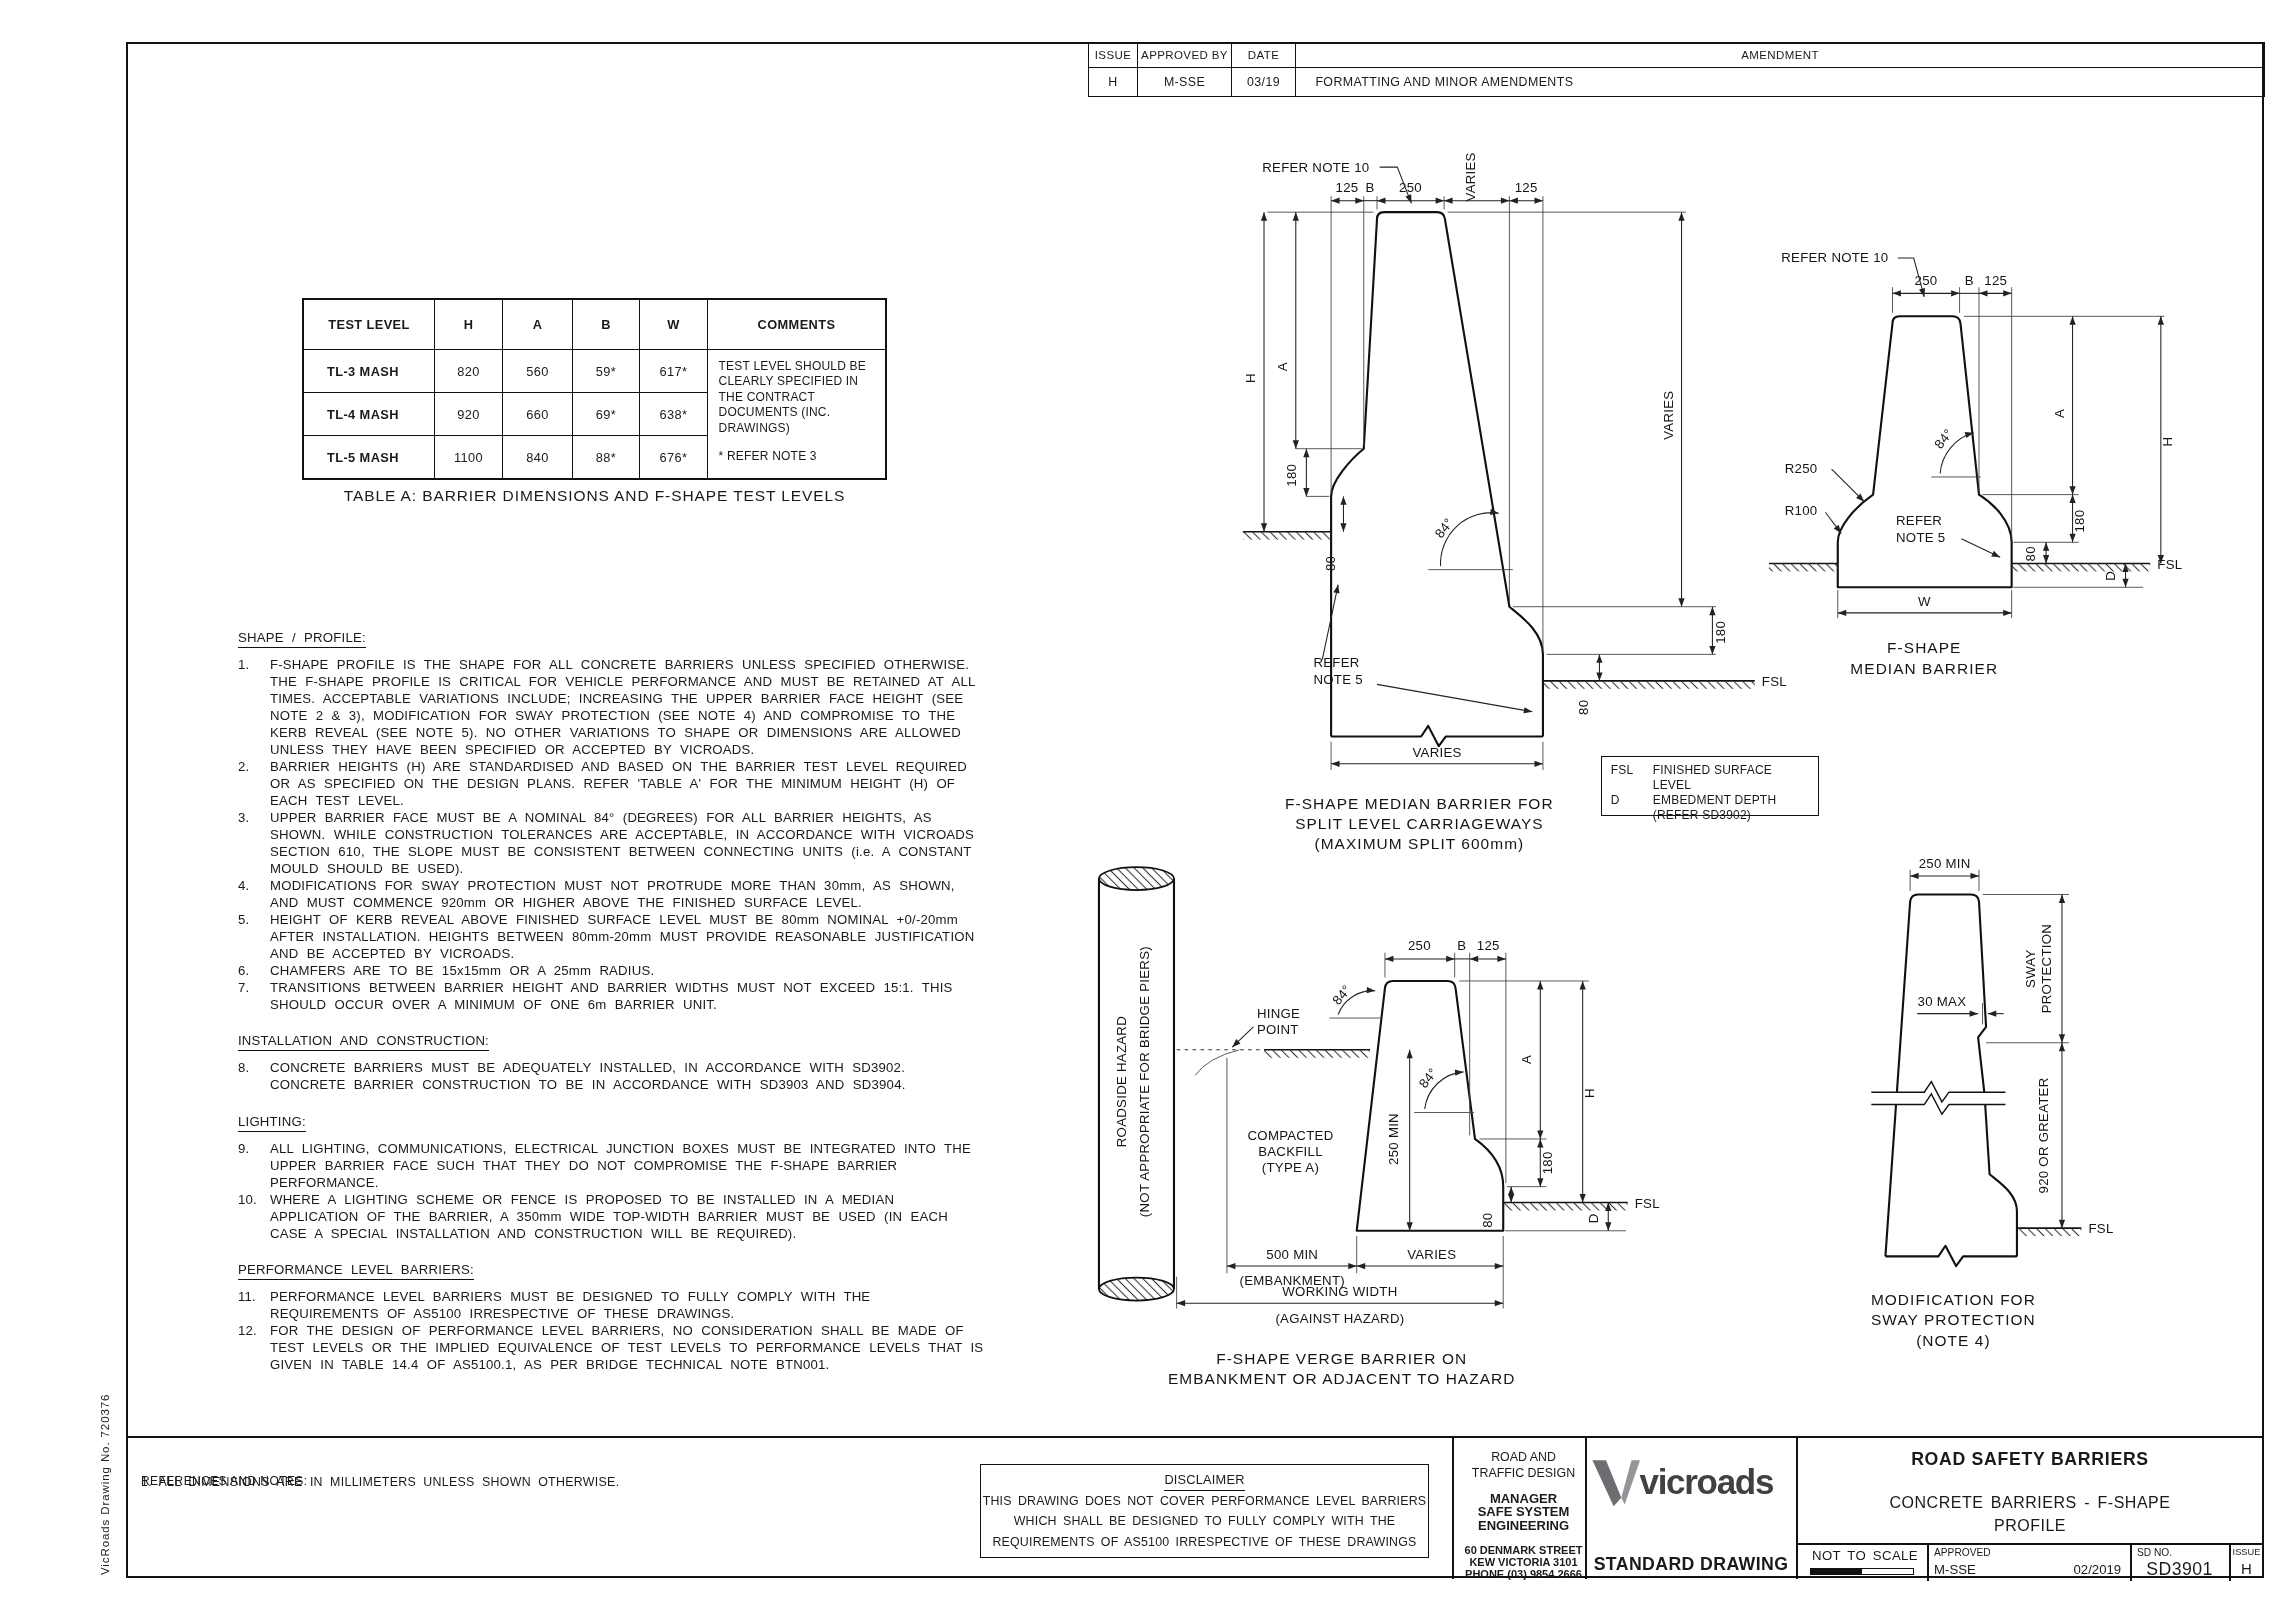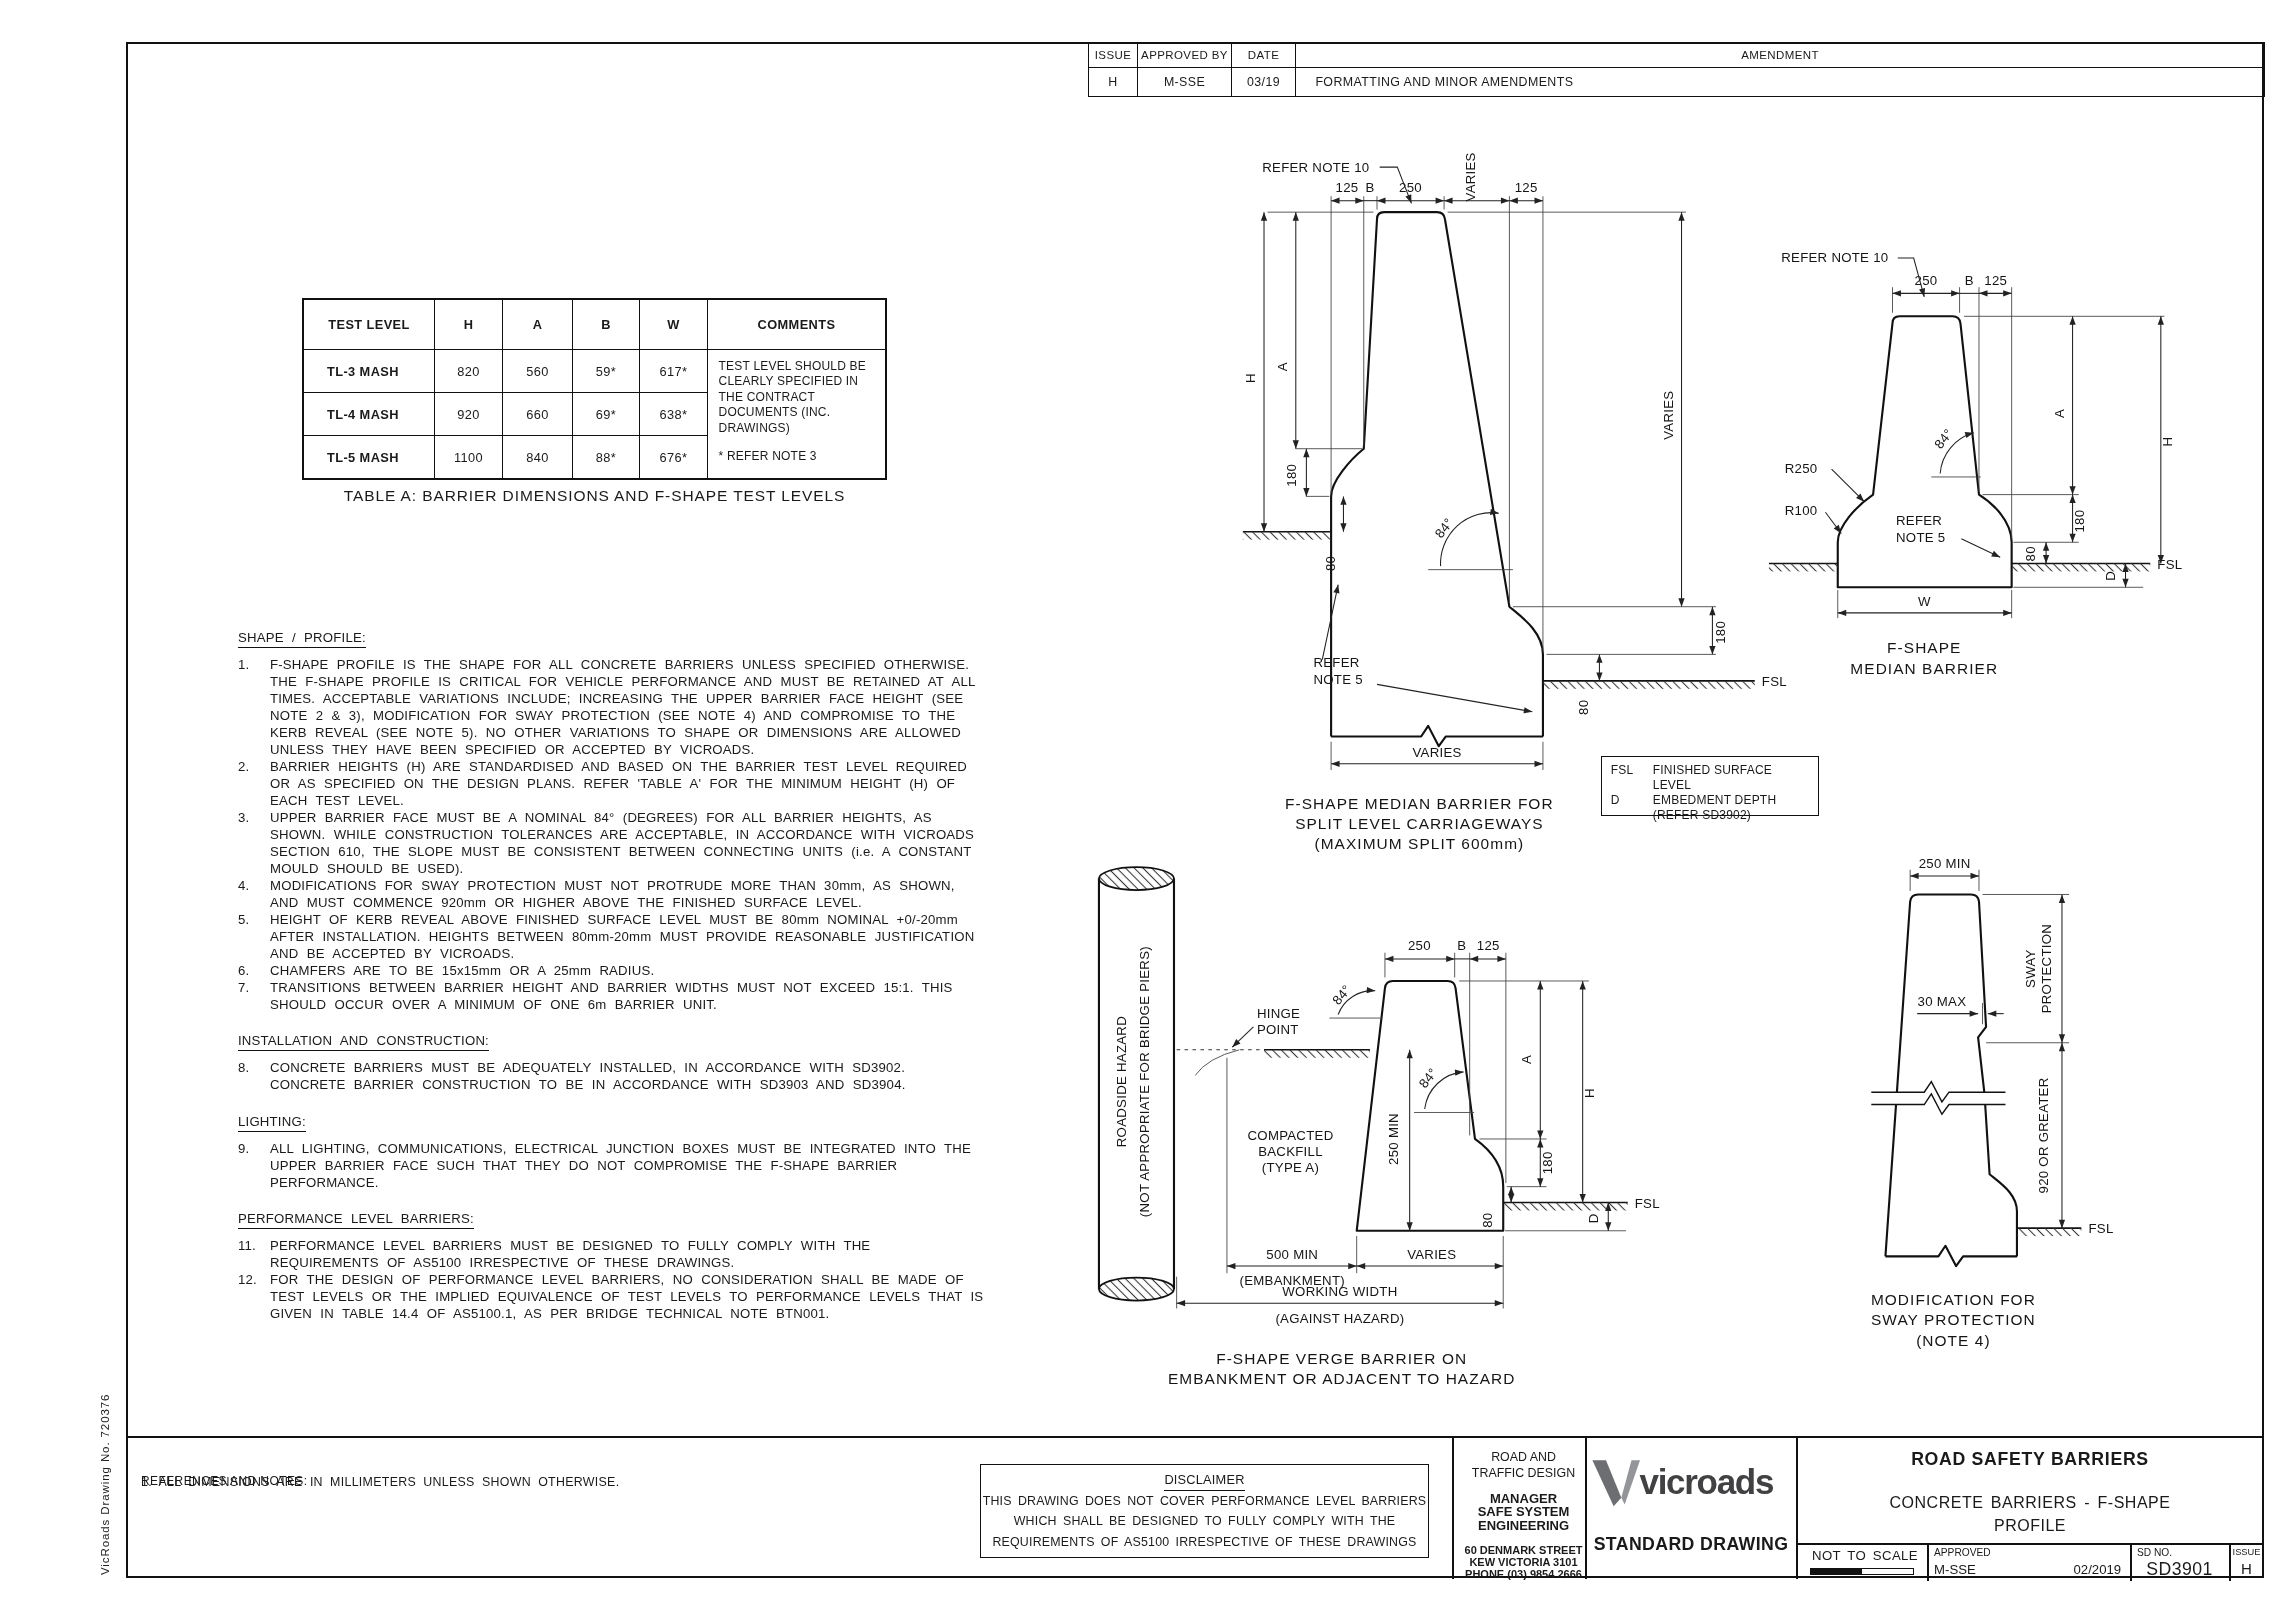--- a/index.html
+++ b/index.html
@@ -76,21 +76,21 @@
   .disclaimer{position:absolute;left:854px;top:25.6px;width:449px;height:94px;border:1.8px solid #111;
               box-sizing:border-box;text-align:center;font-size:12.4px;line-height:20.3px;letter-spacing:0.2px;word-spacing:2.6px;}
   .disclaimer-title{display:inline-block;border-bottom:1.3px solid #111;margin-top:5.3px;font-size:12.8px;}
   .dept{position:absolute;left:1326px;top:0;width:143px;height:100%;text-align:center;}
   .dept-1{margin-top:10.6px;font-size:12.4px;line-height:16px;}
   .dept-2{margin-top:11.5px;font-size:13px;font-weight:600;line-height:13.2px;}
   .dept-3{margin-top:12.4px;font-size:11px;font-weight:600;line-height:12px;}
   .logo-cell{position:absolute;left:1459px;top:0;width:212px;height:100%;}
   .logo-row{position:absolute;left:3.5px;top:16px;display:flex;align-items:center;}
   .logo-word{font-size:35px;font-weight:700;color:#414042;letter-spacing:-1.3px;}
-  .std-drawing{position:absolute;left:0;top:96px;width:100%;text-align:center;font-size:17.7px;
+  .std-drawing{position:absolute;left:0;top:116px;width:100%;text-align:center;font-size:17.7px;
                font-weight:700;letter-spacing:0.4px;}
   .title-cell{position:absolute;left:1670px;top:0;width:468px;height:105px;text-align:center;}
   .title-1{margin-top:10.6px;font-size:17.7px;font-weight:700;letter-spacing:0.7px;}
   .title-2{margin-top:24px;font-size:16px;letter-spacing:0.5px;word-spacing:2.6px;}
   .title-3{margin-top:5.3px;font-size:16px;letter-spacing:0.5px;}
   .nts{position:absolute;left:1670px;top:105px;width:131px;height:38px;}
   .nts-label{margin:5.3px 0 0 16px;font-size:13.2px;letter-spacing:0.4px;word-spacing:2.6px;}
   .scalebar{position:absolute;left:14px;top:25px;width:104px;height:7px;border:1.3px solid #111;box-sizing:border-box;}
   .scalebar-fill{width:50%;height:100%;background:#111;}
   .approved{position:absolute;left:1801px;top:105px;width:203px;height:38px;font-size:10.2px;}
@@ -187,20 +187,24 @@
     <div class="note-item">
         <span class="note-num">8.</span>
         <span class="note-text">CONCRETE BARRIERS MUST BE ADEQUATELY INSTALLED, IN ACCORDANCE WITH SD3902. CONCRETE BARRIER CONSTRUCTION TO BE IN ACCORDANCE WITH SD3903 AND SD3904.</span>
       </div>
 
     <div><span class="nh gap">LIGHTING:</span></div>
     <div class="note-item">
         <span class="note-num">9.</span>
         <span class="note-text">ALL LIGHTING, COMMUNICATIONS, ELECTRICAL JUNCTION BOXES MUST BE INTEGRATED INTO THE UPPER BARRIER FACE SUCH THAT THEY DO NOT COMPROMISE THE F-SHAPE BARRIER PERFORMANCE.</span>
       </div>
+    <div class="note-item">
+        <span class="note-num">10.</span>
+        <span class="note-text">WHERE A LIGHTING SCHEME OR FENCE IS PROPOSED TO BE INSTALLED IN A MEDIAN APPLICATION OF THE BARRIER, A 350mm WIDE TOP-WIDTH BARRIER MUST BE USED (IN EACH CASE A SPECIAL INSTALLATION AND CONSTRUCTION WILL BE REQUIRED).</span>
+      </div>
 
     <div><span class="nh gap">PERFORMANCE LEVEL BARRIERS:</span></div>
     <div class="note-item">
         <span class="note-num">11.</span>
         <span class="note-text">PERFORMANCE LEVEL  BARRIERS MUST BE DESIGNED TO FULLY COMPLY WITH THE REQUIREMENTS OF AS5100 IRRESPECTIVE OF THESE DRAWINGS.</span>
       </div>
     <div class="note-item">
         <span class="note-num">12.</span>
         <span class="note-text">FOR THE DESIGN OF PERFORMANCE LEVEL BARRIERS, NO CONSIDERATION SHALL BE MADE OF TEST LEVELS OR THE IMPLIED EQUIVALENCE OF TEST LEVELS TO PERFORMANCE LEVELS THAT IS GIVEN IN TABLE 14.4 OF AS5100.1, AS PER BRIDGE TECHNICAL NOTE BTN001.</span>
       </div>

